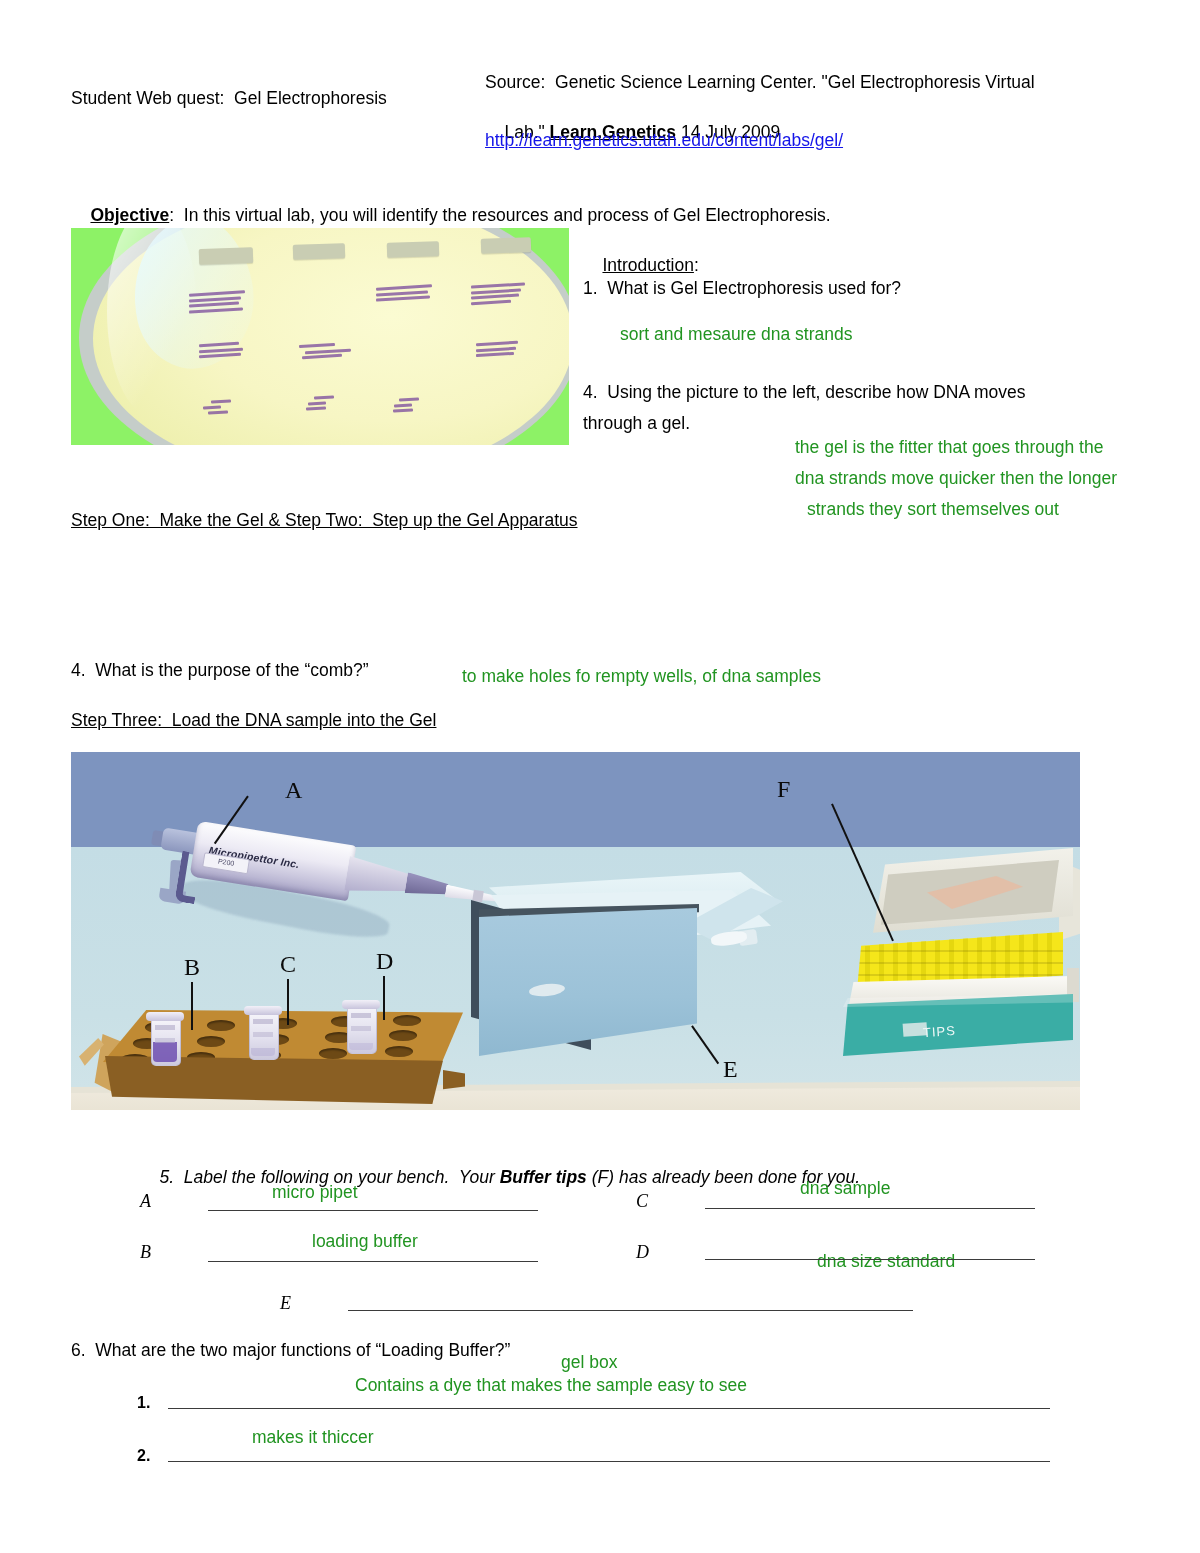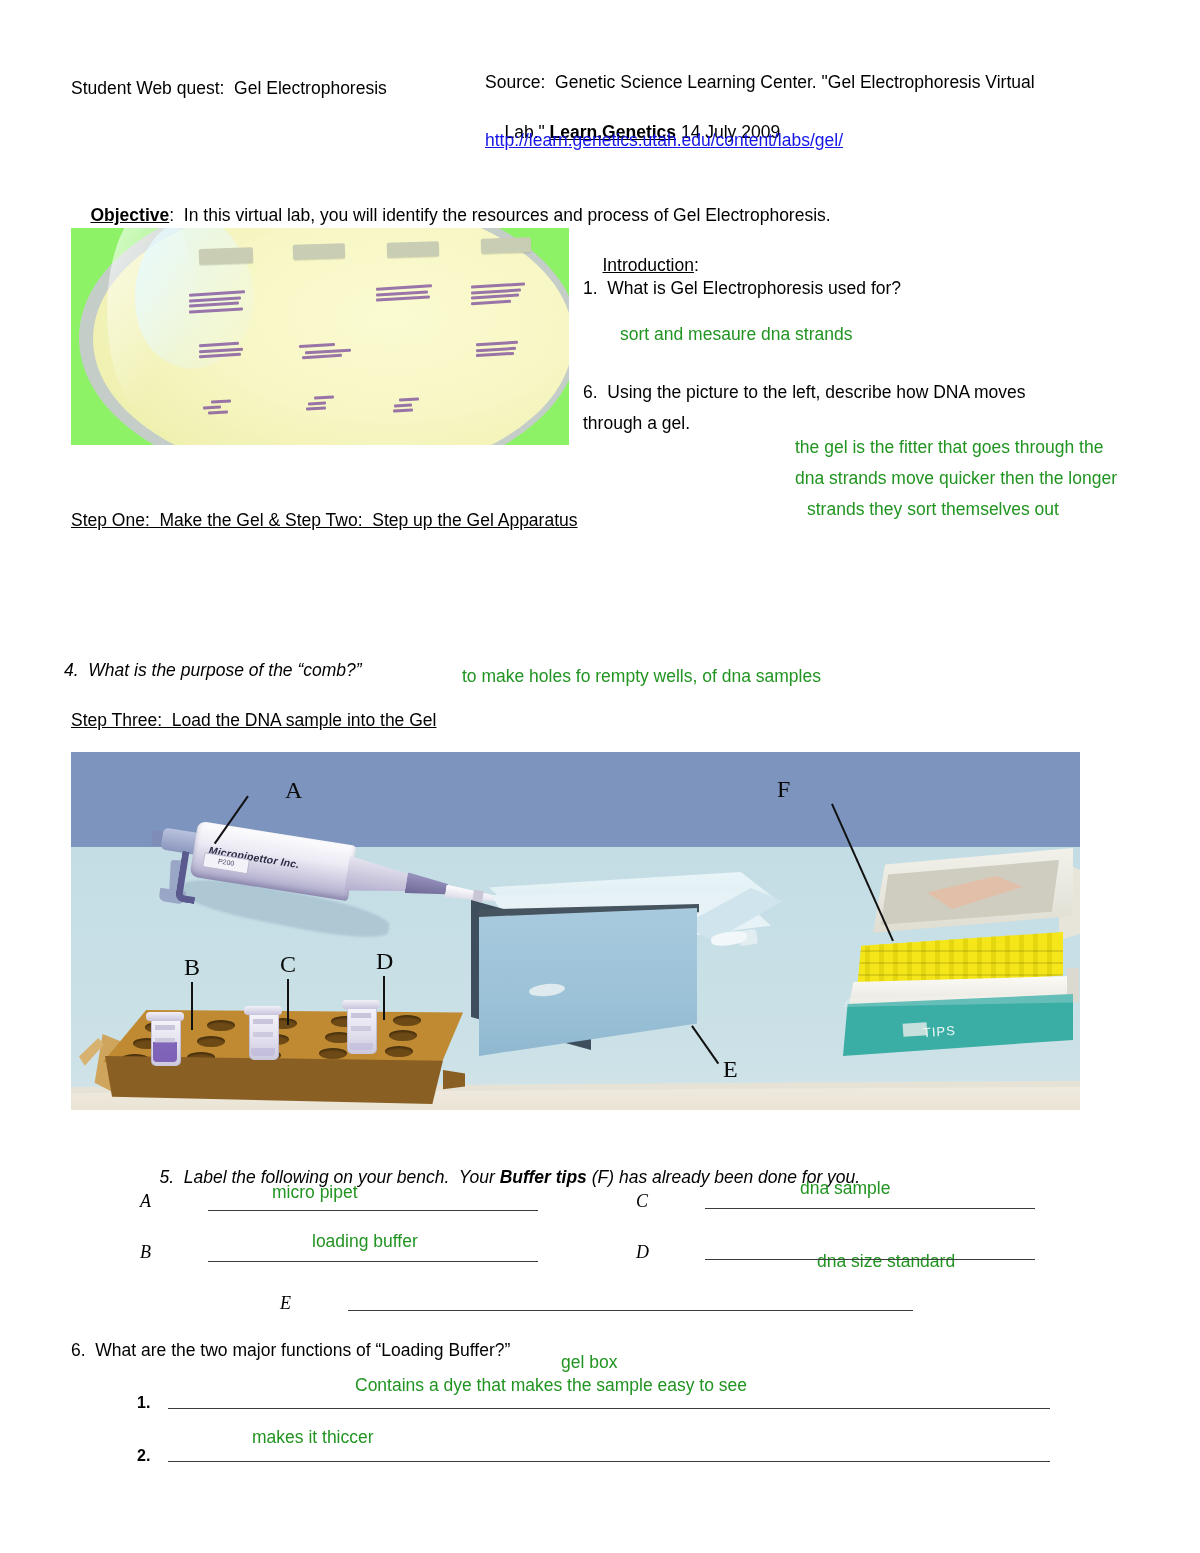--- a/index.html
+++ b/index.html
@@ -182,21 +182,21 @@
   
   .lead{position:absolute;background:#111;}
   .letter{position:absolute;font-family:"Liberation Serif","DejaVu Serif",serif;
           font-size:24px;color:#0a0a0a;}
 </style>
 </head>
 <body>
 
 <div class="page">
 
-  <div class="t blk" style="left:71px;top:76px;">Student Web quest:  Gel Electrophoresis</div>
+  <div class="t blk" style="left:71px;top:86px;">Student Web quest:  Gel Electrophoresis</div>
 
   <div class="t blk" style="left:485px;top:70px;">Source:  Genetic Science Learning Center. "Gel Electrophoresis Virtual</div>
 
   <div class="t blk" style="left:485px;top:95px;">
     <span>Lab." </span><span class="u b">Learn.Genetics</span><span> 14 July 2009</span>
   </div>
 
   <div class="t blk" style="left:71px;top:178px;">
     <span class="u b">Objective</span><span>:  In this virtual lab, you will identify the resources and process of Gel Electrophoresis.</span>
   </div>
@@ -268,32 +268,32 @@
   </div>
 
   <div class="t blk" style="left:583px;top:228px;">
     <span class="u">Introduction</span><span>:</span>
   </div>
 
   <div class="t blk" style="left:583px;top:276px;">1.  What is Gel Electrophoresis used for?</div>
 
   <div class="t grn" style="left:620px;top:322px;">sort and mesaure dna strands</div>
 
-  <div class="t blk" style="left:583px;top:380px;">6.  Using the picture to the left, describe how DNA moves</div>
+  <div class="t blk" style="left:583px;top:380px;">4.  Using the picture to the left, describe how DNA moves</div>
   <div class="t blk" style="left:583px;top:411px;">through a gel.</div>
 
   <div class="t grn" style="left:795px;top:435px;">the gel is the fitter that goes through the</div>
   <div class="t grn" style="left:795px;top:466px;">dna strands move quicker then the longer</div>
   <div class="t grn" style="left:795px;top:497px;margin-left:12px;">strands they sort themselves out</div>
 
   <div class="t blk u" style="left:71px;top:508px;">Step One:  Make the Gel &amp; Step Two:  Step up the Gel Apparatus</div>
 
   <div class="t grn" style="left:110px;top:600px;"></div>
 
-  <div class="t blk" style="left:64px;top:658px;font-style:italic;">4.  What is the purpose of the “comb?”</div>
+  <div class="t blk" style="left:71px;top:658px;">4.  What is the purpose of the “comb?”</div>
   <div class="t grn" style="left:462px;top:664px;">to make holes fo rempty wells, of dna samples</div>
 
   <div class="t blk u" style="left:71px;top:708px;">Step Three:  Load the DNA sample into the Gel</div>
 
   <div class="benchimg" style="left:71px;top:752px;width:1009px;height:358px;">
 
     <div class="bg-wall"></div>
     <div class="bg-counter"></div>
     <div class="bg-floor"></div>
     <div class="floorline"></div>

